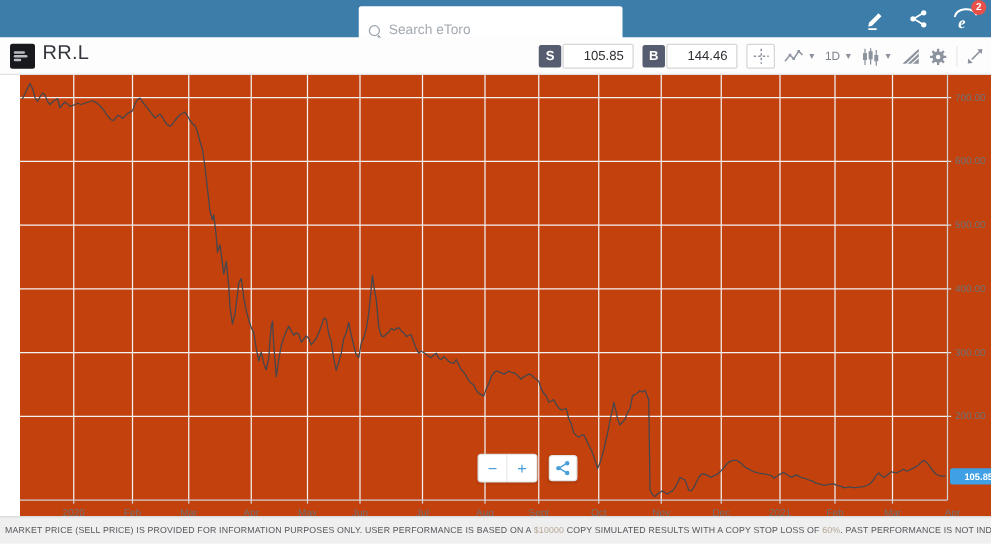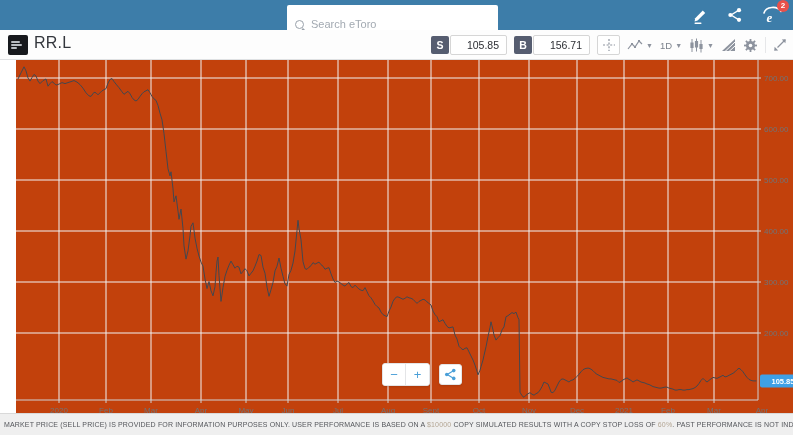--- a/index.html
+++ b/index.html
@@ -100,21 +100,21 @@
       </span>
     <span class="ticker">RR.L</span>
 
     <div class="tb-right">
       <div class="trade-group">
         <span class="sq">S</span>
         <span class="pricebox">105.85</span>
       </div>
       <div class="trade-group">
         <span class="sq">B</span>
-        <span class="pricebox">156.71</span>
+        <span class="pricebox">144.46</span>
       </div>
       <button class="xhair">
         <svg width="14" height="14" viewBox="0 0 14 14">
           <line x1="7" y1="1" x2="7" y2="13" stroke="#8d939e" stroke-width="1.2" stroke-dasharray="2,1.6"></line>
           <line x1="1" y1="7" x2="13" y2="7" stroke="#8d939e" stroke-width="1.2" stroke-dasharray="2,1.6"></line>
         </svg>
       </button>
       <div class="ddl">
         <span class="gicon">
           <svg width="16" height="14" viewBox="0 0 16 14">

